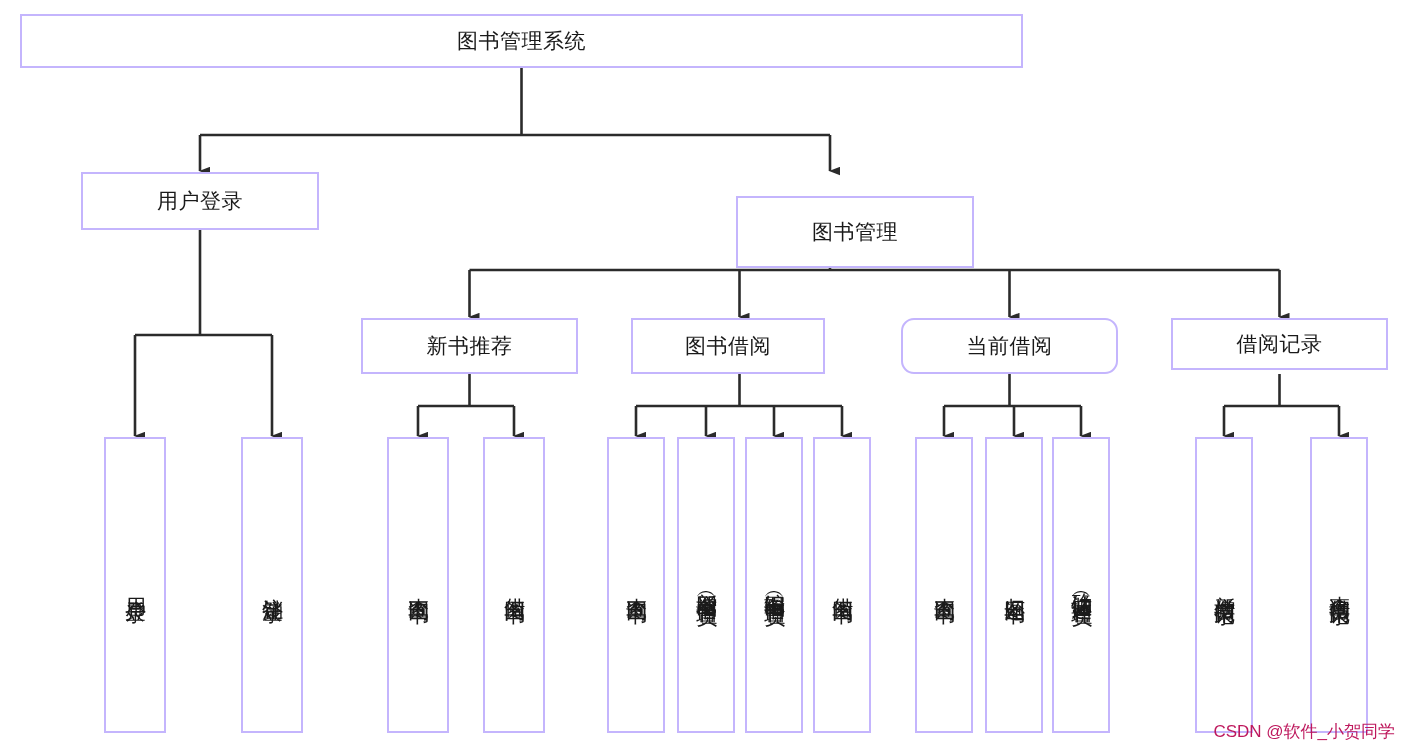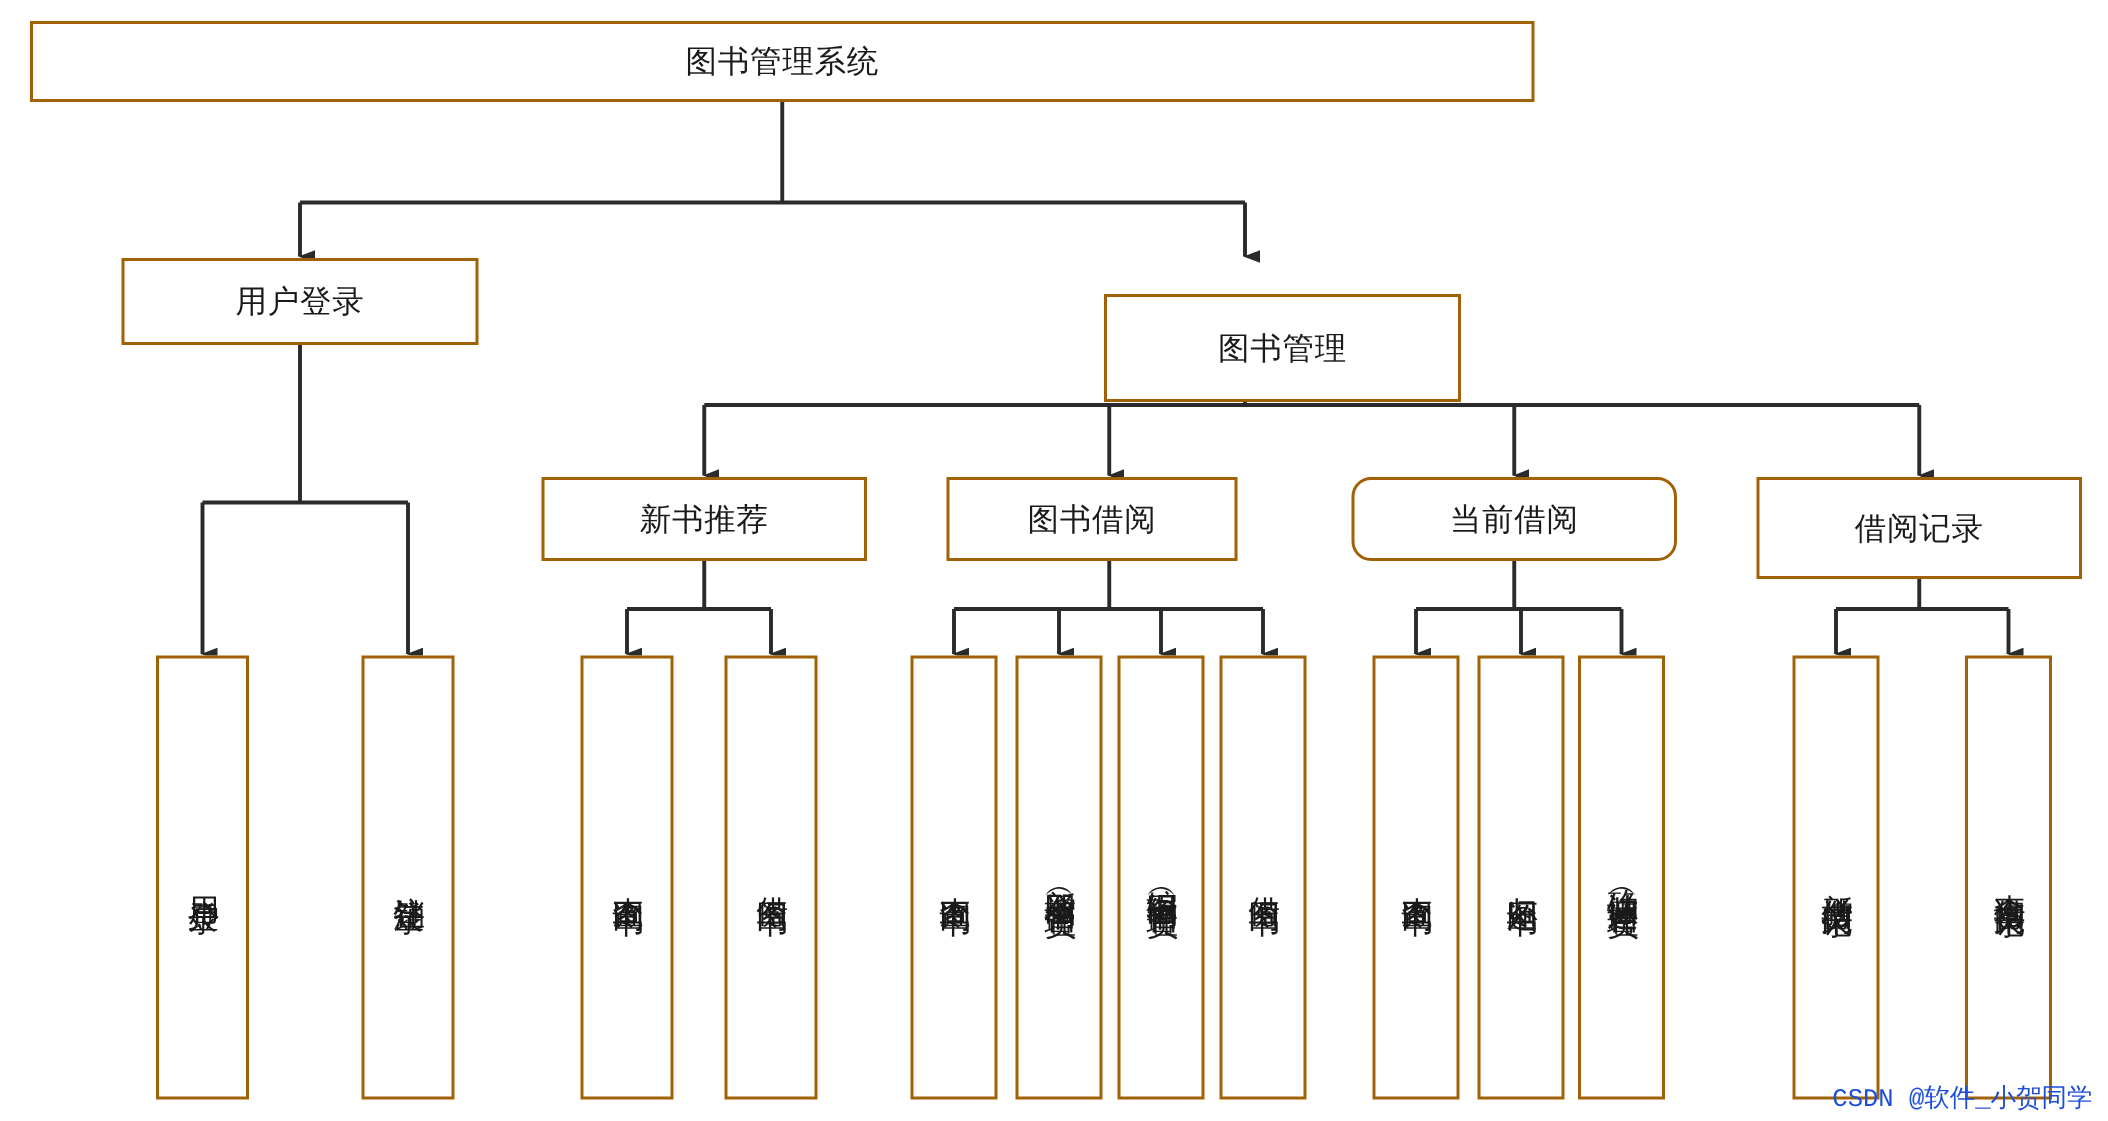--- a/index.html
+++ b/index.html
@@ -23,21 +23,21 @@
     left: 0;
     top: 0;
     width: 1405px;
     height: 747px;
     pointer-events: none;
   }
   .node {
     position: absolute;
     box-sizing: border-box;
     background: #ffffff;
-    border: 2px solid #a16207;
+    border: 2px solid #c4b5fd;
     display: flex;
     align-items: center;
     justify-content: center;
     color: #1a1a1a;
   }
   .node-h {
     font-size: 21px;
     letter-spacing: 0.5px;
     line-height: 1;
     white-space: nowrap;
@@ -53,23 +53,23 @@
     letter-spacing: 2px;
     white-space: nowrap;
     display: block;
     text-align: center;
   }
   #watermark {
     position: absolute;
     right: 10px;
     bottom: 4px;
     font-size: 17px;
-    color: #1d4ed8;
+    color: #be185d;
     white-space: nowrap;
-    font-family: Liberation Mono, monospace;
+    font-family: Liberation Sans, sans-serif;
   }
 </style>
 </head>
 <body>
 
 <div id="diagram-root">
 
   <svg id="edge-layer" viewBox="0 0 1405 747" width="1405" height="747" xmlns="http://www.w3.org/2000/svg">
     <defs>
       <marker id="arrowhead" markerWidth="9" markerHeight="11" refX="4.2" refY="10" orient="auto" markerUnits="userSpaceOnUse">
@@ -125,21 +125,21 @@
       </div>
       <div class="node node-h" style="left: 361px; top: 318px; width: 217px; height: 56px; text-align: center;">
         <span>新书推荐</span>
       </div>
       <div class="node node-h" style="left: 631px; top: 318px; width: 194px; height: 56px;">
         <span>图书借阅</span>
       </div>
       <div class="node node-h" style="left: 901px; top: 318px; width: 217px; height: 56px; border-radius: 13px;">
         <span>当前借阅</span>
       </div>
-      <div class="node node-h" style="left: 1171px; top: 318px; width: 217px; height: 68px;">
+      <div class="node node-h" style="left: 1171px; top: 318px; width: 217px; height: 52px;">
         <span>借阅记录</span>
       </div>
       <div class="node node-v" style="left: 104px; top: 437px; width: 62px; height: 296px;">
         <span class="vlabel">用户登录</span>
       </div>
       <div class="node node-v" style="left: 241px; top: 437px; width: 62px; height: 296px;">
         <span class="vlabel">注销登录</span>
       </div>
       <div class="node node-v" style="left: 387px; top: 437px; width: 62px; height: 296px;">
         <span class="vlabel">查询图书</span>

